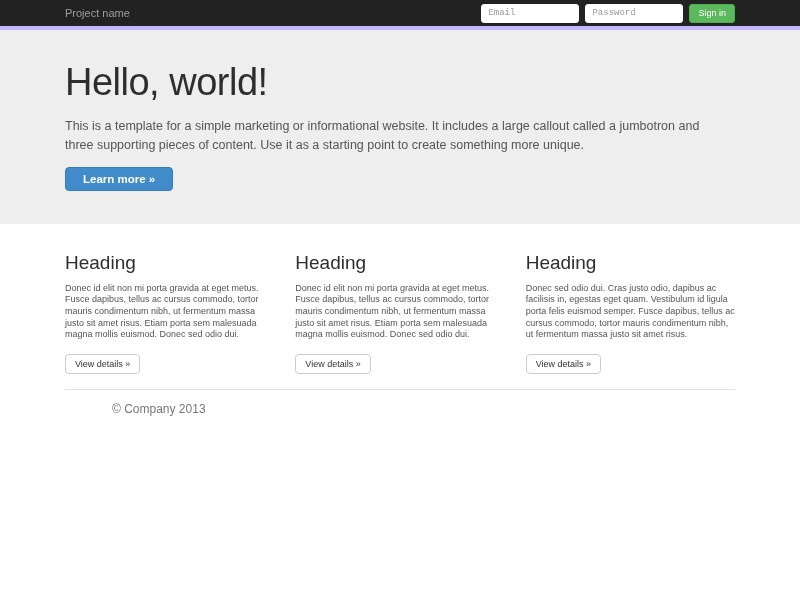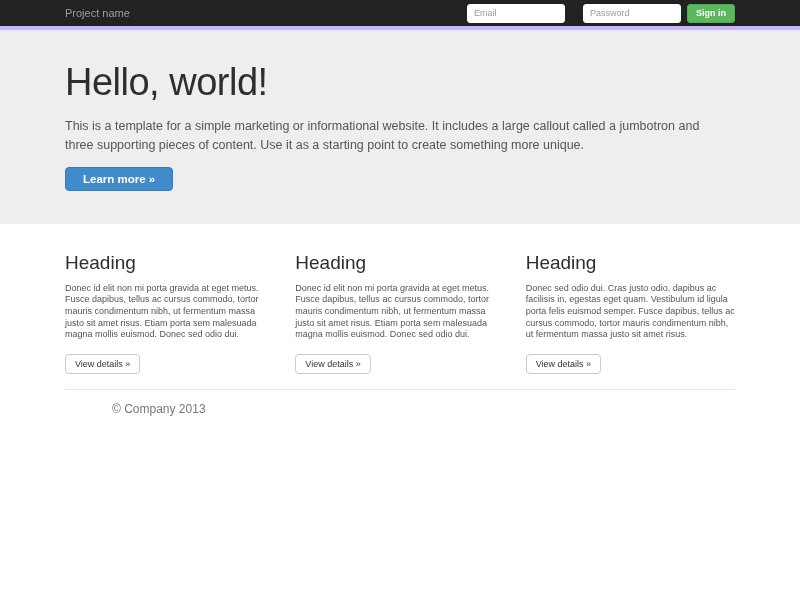--- a/index.html
+++ b/index.html
@@ -30,34 +30,33 @@
     font-size: 11px;
     text-decoration: none;
     cursor: pointer;
   }
   .navbar-form { display: flex; align-items: center; gap: 6px; }
   .navbar-form input {
     width: 98px;
     height: 19px;
     padding: 2px 6px;
     font-size: 9px;
-    font-family: Liberation Sans, sans-serif;
+    font-family: Liberation Mono, monospace;
     border: 1px solid #ffffff;
     border-radius: 3px;
     background: #ffffff;
     color: #333;
     outline: none;
-    margin-left: 12px;
   }
   .navbar-form input::placeholder { color: #999; }
   .btn-success {
     height: 19px;
     padding: 3px 8px;
     font-size: 9px;
-    font-weight: bold;
+    font-weight: normal;
     font-family: "Liberation Sans", sans-serif;
     color: #ffffff;
     background: #5cb85c;
     border: 1px solid #4cae4c;
     border-radius: 3px;
     cursor: pointer;
   }
 
   
   .jumbotron {

